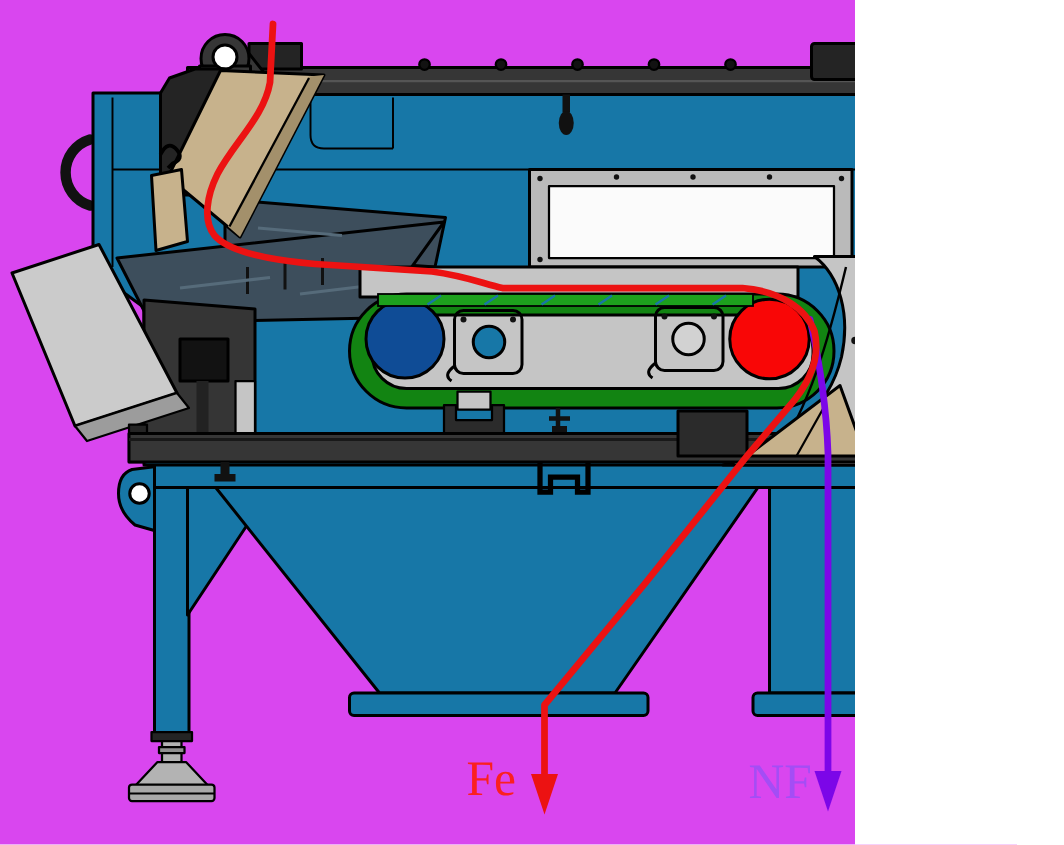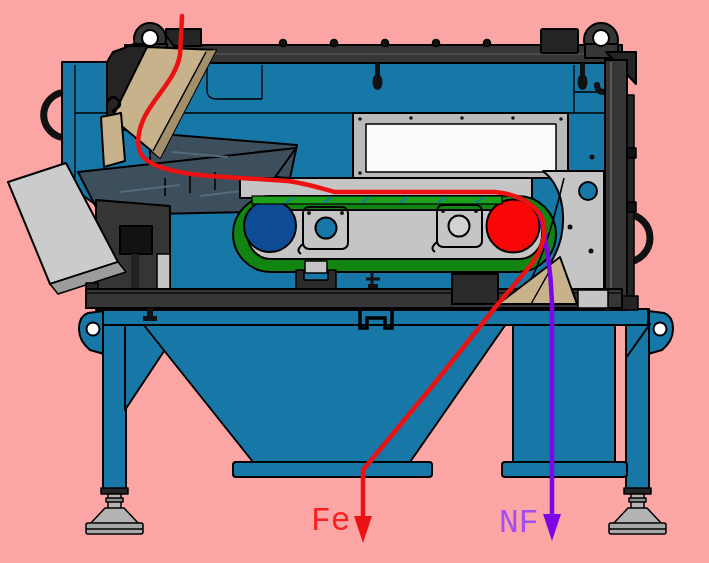--- a/index.html
+++ b/index.html
@@ -1,17 +1,17 @@
 <!DOCTYPE html>
 <html style="--machineBlue: #1777a7; --frameDark: #363636; --frameDarker: #242424; --panelGray: #c5c5c5; --trayGray: #cbcbcb; --windowFrame: #bababa; --windowWhite: #fbfbfb; --beltGreen: #128412; --beltGreenLight: #1da11d; --pulleyNavy: #0f4c96; --rotorRed: #f90606; --chuteTan: #c7b28c; --chuteTanShadow: #a3906b; --feederSlate: #3d4e5c; --feederSlateLight: #566b7a; --footGray: #b3b3b3; --feArrow: #ec1212; --feText: #fb2020; --nfArrow: #7c06e8; --nfText: #a44df5;"><head>
 <meta charset="utf-8">
 <style>
   html,body{margin:0;padding:0;background:#ffffff;}
-  #stage{position:relative;width:709px;height:563px;background:#fca5a5;overflow:hidden;
-         font-family:Liberation Mono, monospace;}
+  #stage{position:relative;width:570px;height:563px;background:#d946ef;overflow:hidden;
+         font-family:Liberation Serif, serif;}
   svg{display:block;}
   .outl   {stroke:#000;stroke-width:2;stroke-linejoin:round;}
   .outl15 {stroke:#000;stroke-width:1.5;stroke-linejoin:round;}
   .blue   {fill:var(--machineBlue,#1777a7);}
   .dark   {fill:var(--frameDark,#363636);}
   .darker {fill:var(--frameDarker,#242424);}
   .blk    {fill:#121212;}
   .pgray  {fill:var(--panelGray,#c5c5c5);}
   .tgray  {fill:var(--trayGray,#cbcbcb);}
   .wframe {fill:var(--windowFrame,#bababa);}

